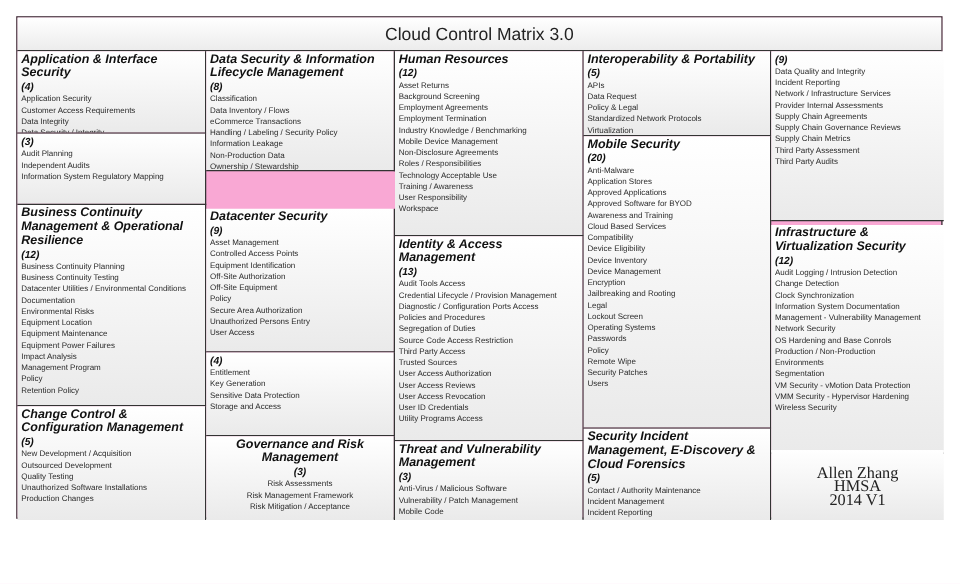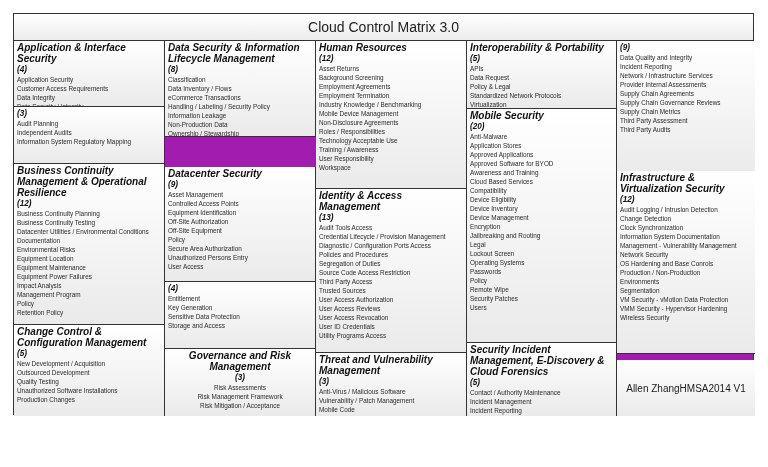--- a/index.html
+++ b/index.html
@@ -1,35 +1,35 @@
 <!DOCTYPE html>
 <html><head>
 <meta charset="utf-8">
 <style>
   html, body { margin:0; padding:0; background:#ffffff; }
   body { width:768px; height:467px; position:relative; overflow:hidden;
          font-family:"Liberation Sans", sans-serif; color:#1a1a1a; }
   .frame { position:absolute; left:13px; top:13px; width:741px; height:402px;
-           border:1px solid #333; box-sizing:border-box; background:#a21caf; }
+           border:1px solid #333; box-sizing:border-box; background:#f9a8d4; }
   .title-bar { position:absolute; left:0; top:0; width:100%; height:27px;
                border-bottom:1px solid #333; box-sizing:border-box;
                background:linear-gradient(#ffffff,#ececec);
                display:flex; align-items:center; justify-content:center;
                font-size:14px; color:#222; }
   .cell { position:absolute; box-sizing:border-box; border-right:1px solid #333;
           border-bottom:1px solid #333; padding:1px 3px 0 3px; overflow:hidden;
           background:linear-gradient(#ffffff,#eaeaea); }
   .cell.last-col { border-right:none; }
   .cell.last-row { border-bottom:none; }
   .cat-title { font-weight:bold; font-style:italic; font-size:10px; line-height:11px; color:#111; }
   .cat-count { font-weight:bold; font-style:italic; font-size:8.2px; line-height:11px; color:#111; }
   .items { list-style:none; margin:0; padding:0; }
   .items li { font-size:6.4px; line-height:9px; color:#2a2a2a; white-space:nowrap; }
-  .author { display:flex; flex-direction:row; align-items:center; justify-content:center;
-            font-size:10px; line-height:11px; color:#222; }
+  .author { display:flex; flex-direction:column; align-items:center; justify-content:center;
+            font-size:13px; line-height:11px; color:#222;font-family:Liberation Serif, serif; }
 </style>
 </head>
 <body>
 
 <div class="frame">
   <div class="title-bar">Cloud Control Matrix 3.0</div>
 
   <div class="cell" style="left:0;top:27px;width:151px;height:66px;">
       <div class="cat-title">Application &amp; Interface Security</div>
       <div class="cat-count">(4)</div>
@@ -229,21 +229,21 @@
         <li>Incident Reporting</li>
         <li>Network / Infrastructure Services</li>
         <li>Provider Internal Assessments</li>
         <li>Supply Chain Agreements</li>
         <li>Supply Chain Governance Reviews</li>
         <li>Supply Chain Metrics</li>
         <li>Third Party Assessment</li>
         <li>Third Party Audits</li>
       </ul>
     </div>
-  <div class="cell last-col" style="left:603px;top:157px;width:138px;height:183px;">
+  <div class="cell last-col" style="left:603px;top:166px;width:138px;height:183px;">
       <div class="cat-title">Infrastructure &amp; Virtualization Security</div>
       <div class="cat-count">(12)</div>
       <ul class="items">
         <li>Audit Logging / Intrusion Detection</li>
         <li>Change Detection</li>
         <li>Clock Synchronization</li>
         <li>Information System Documentation</li>
         <li>Management - Vulnerability Management</li>
         <li>Network Security</li>
         <li>OS Hardening and Base Conrols</li>

